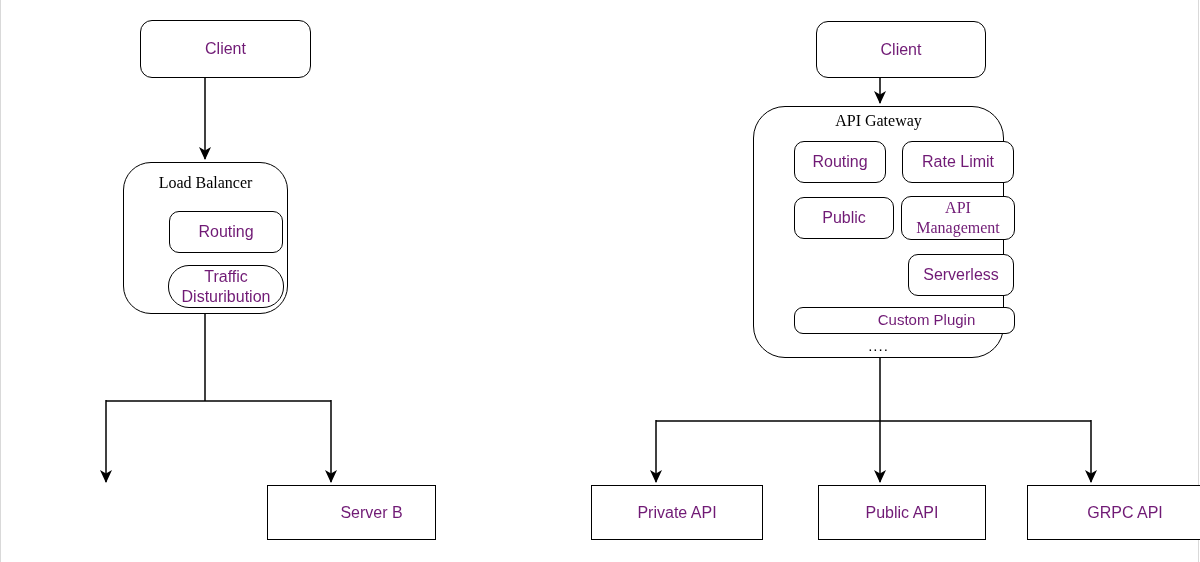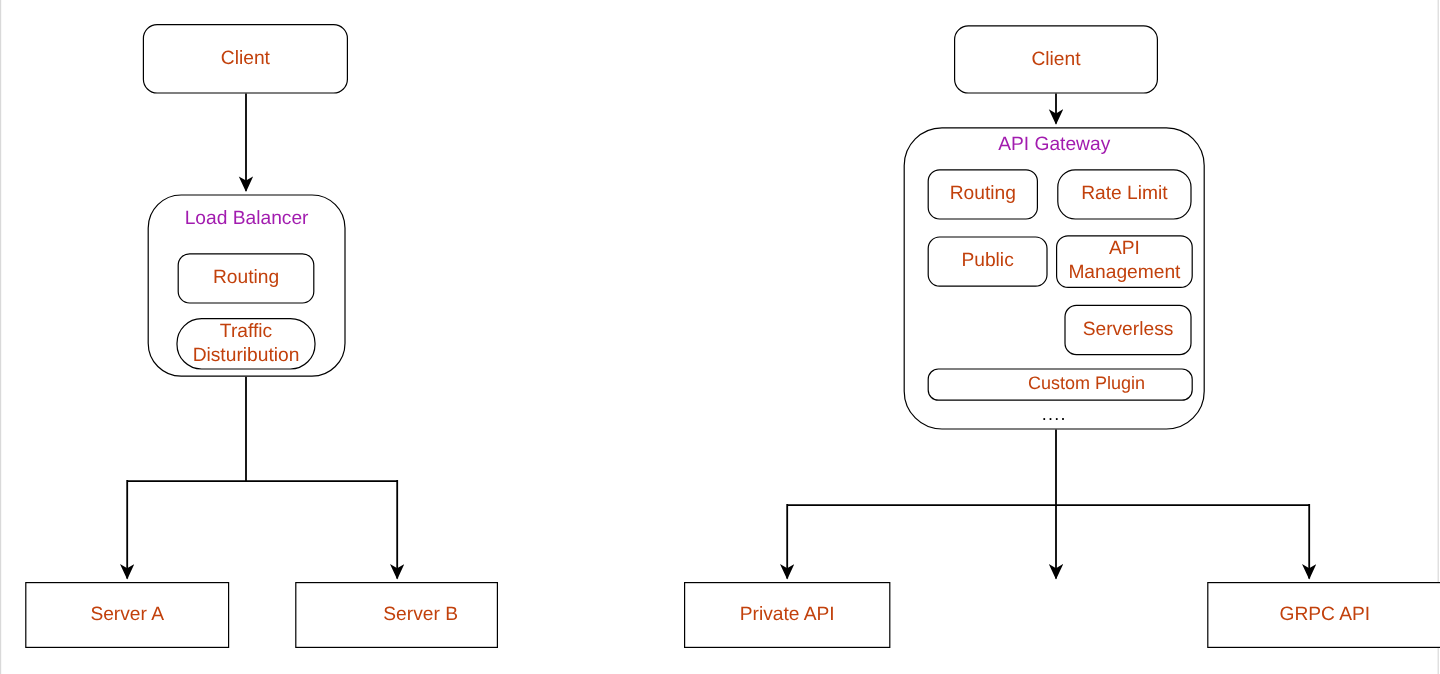--- a/index.html
+++ b/index.html
@@ -23,36 +23,38 @@
   .box {
     position: absolute;
     background: #ffffff;
     border: 1.5px solid #000000;
     display: flex;
     align-items: center;
     justify-content: center;
     text-align: center;
     font-size: 16px;
     line-height: 1.25;
-    color: #c2410c;
+    color: #701a75;
+    margin-left: 21px;
   }
   .rounded-lg { border-radius: 12px; }
   .rounded-sm { border-radius: 10px; }
   .container-box {
     position: absolute;
     background: #ffffff;
     border: 1.5px solid #000000;
   }
   .container-title {
     position: absolute;
     left: 0;
     width: 100%;
     text-align: center;
     font-size: 16px;
-    color: #a21caf;
+    color: #000000;
+    font-family: Liberation Serif, serif;
   }
   .dots {
     position: absolute;
     text-align: center;
     font-size: 15px;
     letter-spacing: 1px;
     color: #000000;
   }
   svg.connectors {
     position: absolute;
@@ -96,58 +98,58 @@
   <div class="container-box" style="left:123px; top:162px; width:165px; height:152px; border-radius:28px;"></div>
   <div class="container-title" style="left:123px; top:174px; width:165px;">Load Balancer</div>
 
   <div class="box rounded-sm" style="left:148px; top:211px; width:114px; height:42px;">
     <span>Routing</span>
   </div>
   <div class="box rounded-sm" style="left:147px; top:265px; width:116px; height:43px; padding:0 6px;border-radius:21px;">
     <span>Traffic Disturibution</span>
   </div>
 
-  <div class="box" style="left:21px; top:485px; width:170px; height:55px;">
-    <span>Server A</span>
-  </div>
   <div class="box" style="left:246px; top:485px; width:169px; height:55px;padding-left:40px;">
     <span>Server B</span>
   </div>
 
   <div class="box rounded-lg" style="left:795px; top:21px; width:170px; height:57px;">
     <span>Client</span>
   </div>
 
   <div class="container-box" style="left:753px; top:106px; width:251px; height:252px; border-radius:32px;"></div>
   <div class="container-title" style="left:753px; top:112px; width:251px;">API Gateway</div>
 
   <div class="box rounded-sm" style="left:773px; top:141px; width:92px; height:42px;">
     <span>Routing</span>
   </div>
-  <div class="box rounded-sm" style="left:881px; top:141px; width:112px; height:42px;border-radius:15px;">
+  <div class="box rounded-sm" style="left:881px; top:141px; width:112px; height:42px;">
     <span>Rate Limit</span>
   </div>
 
   <div class="box rounded-sm" style="left:773px; top:197px; width:100px; height:42px;">
     <span>Public</span>
   </div>
-  <div class="box rounded-sm" style="left:880px; top:196px; width:114px; height:44px; padding:0 16px;">
+  <div class="box rounded-sm" style="left:880px; top:196px; width:114px; height:44px; padding:0 16px;font-family:Liberation Serif, serif;">
     <span>API Management</span>
   </div>
 
   <div class="box rounded-sm" style="left:887px; top:254px; width:106px; height:42px;text-align:center;">
     <span>Serverless</span>
   </div>
 
   <div class="box" style="left:773px; top:307px; width:221px; height:27px; border-radius:9px; font-size:15px;padding-left:44px;">
     <span>Custom Plugin</span>
   </div>
 
   <div class="dots" style="left:753px; top:337px; width:251px;">....</div>
 
   <div class="box" style="left:570px; top:485px; width:172px; height:55px;">
     <span>Private API</span>
   </div>
+  <div class="box" style="left:797px; top:485px; width:168px; height:55px;">
+    <span>Public API</span>
+  </div>
   <div class="box" style="left:1006px; top:485px; width:196px; height:55px;">
     <span>GRPC API</span>
   </div>
 
 </div>
 
 </body></html>

